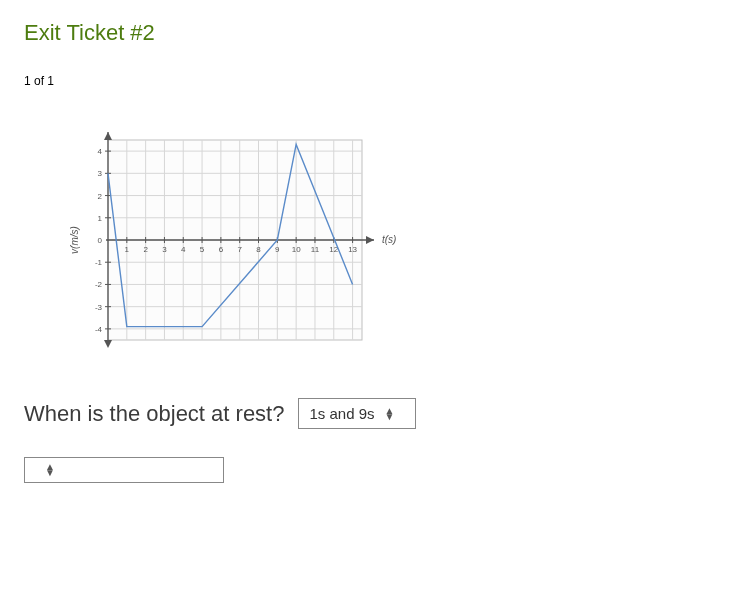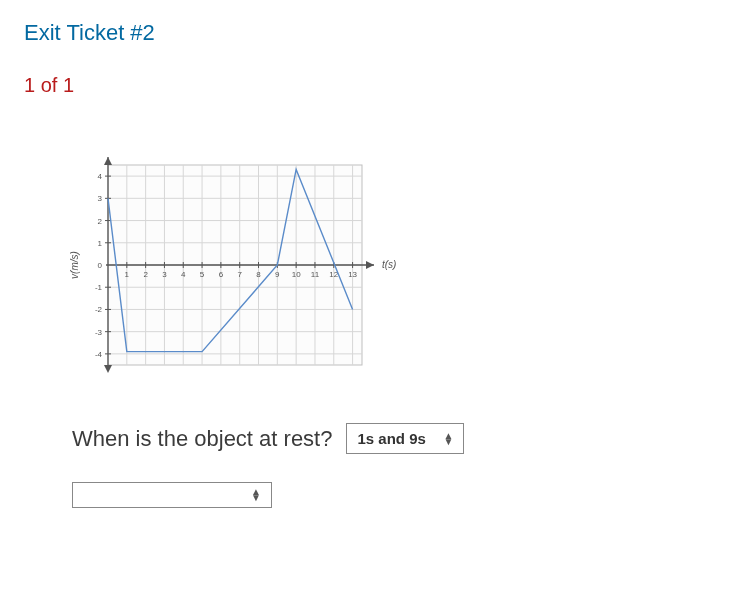--- a/index.html
+++ b/index.html
@@ -8,56 +8,54 @@
     font-family: Arial, Helvetica, sans-serif;
     background: #fff;
     color: #333;
     width: 738px;
   }
   .page {
     padding: 20px 24px;
   }
   .title {
     font-size: 22px;
-    color: #0369a1;
+    color: #4d7c0f;
     margin-bottom: 28px;
   }
   .progress {
-    font-size: 20px;
-    color: #b91c1c;
-    margin-bottom: 56px;
+    font-size: 12px;
+    color: #000000;
+    margin-bottom: 40px;
   }
   .chart-wrap {
     margin-left: 40px;
     margin-bottom: 40px;
   }
   .chart-svg { display: block; }
   .question-row {
     display: flex;
     align-items: center;
     gap: 14px;
     margin-top: 28px;
-    margin-left: 48px;
   }
   .question-text {
     font-size: 22px;
     color: #3b3b3b;
   }
   .select {
     border: 1px solid #888;
     background: #fff;
     padding: 6px 10px;
     font-size: 15px;
     display: inline-flex;
     align-items: center;
-    justify-content: space-between;
+    justify-content: flex-start;
     gap: 10px;
     cursor: pointer;
     color: #333;
-    font-weight: bold;
   }
   .select.small { min-width: 118px; }
   .select.wide  { min-width: 200px; }
   .select-arrows {
     font-size: 10px;
     line-height: 6px;
     color: #555;
     display: flex;
     flex-direction: column;
     align-items: center;

